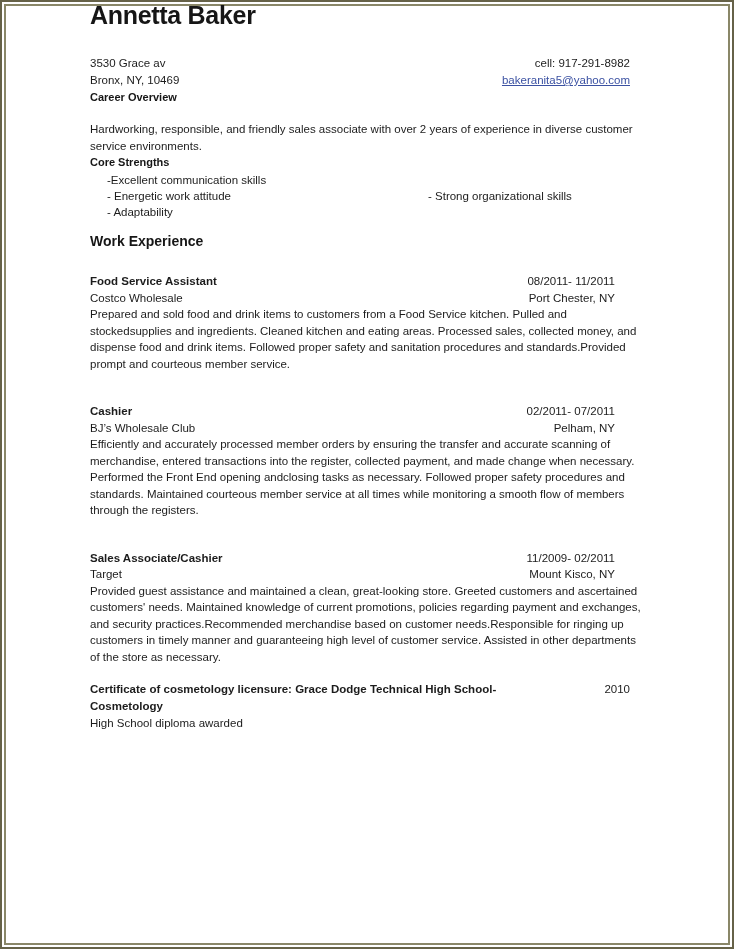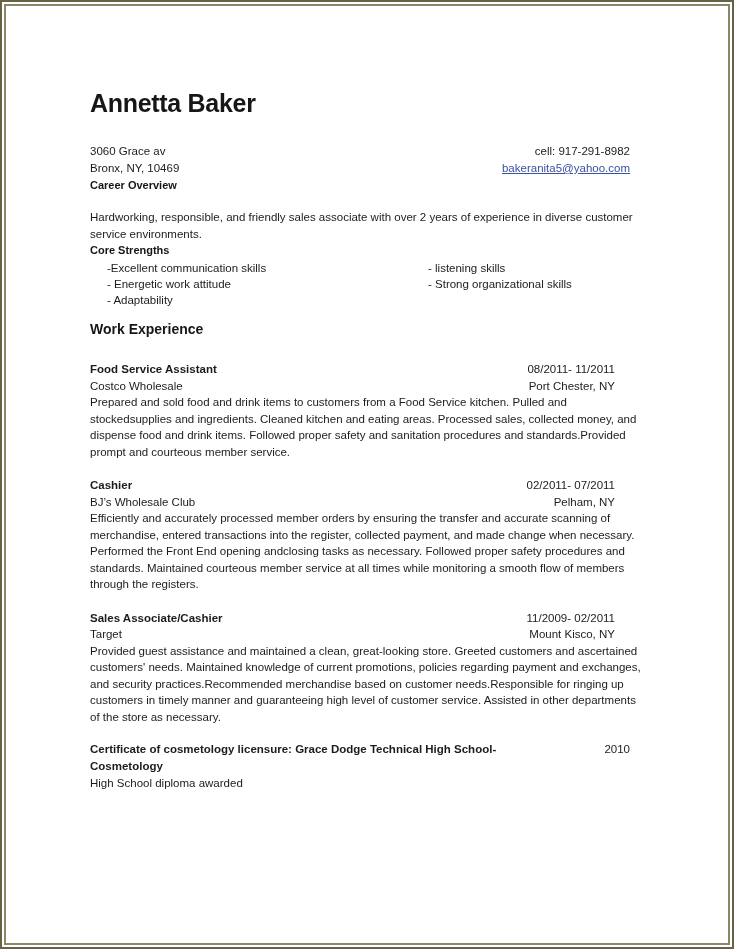--- a/index.html
+++ b/index.html
@@ -19,21 +19,20 @@
     pointer-events: none;
   }
   .border-inner {
     position: absolute; inset: 4px;
     border: 2px solid var(--border_inner, #8a8768);
     pointer-events: none;
   }
   .content {
     position: absolute;
     left: 90px; right: 90px; top: 0;
-    padding-top: 88px;
     font-size: 11.5px;
     line-height: 16.5px;
   }
   h1.name {
     font-size: 25px;
     line-height: 30px;
     margin: 0 0 25px 0;
     font-weight: bold;
     letter-spacing: -0.3px;
     color: #161616;
@@ -60,21 +59,21 @@
   .strength-left { width: 338px; padding-left: 17px; box-sizing: border-box; }
   .strength-right { flex: 1; }
   h2.work-heading {
     font-size: 14px;
     line-height: 20px;
     font-weight: bold;
     margin: 11px 0 0 0;
     color: #161616;
   }
   .job { margin-top: 22px; }
-  .job + .job { margin-top: 17px; }
+  .job + .job { margin-top: 31px; }
   .job-head, .job-sub { display: flex; justify-content: space-between; padding-right: 29px; }
   .job-title { font-weight: bold; }
   .job-desc { margin: 0; }
   .education { margin-top: 16px; }
   .edu-cert-row { display: flex; justify-content: space-between; padding-right: 14px; line-height: 17px; }
   .edu-cert { font-weight: bold; max-width: 470px; }
   .edu-location { font-weight: bold; line-height: 17px; }
   .edu-note { line-height: 17px; }
 </style>
 </head>
@@ -83,37 +82,36 @@
 <div class="page">
   <div class="border-outer"></div>
   <div class="border-inner"></div>
 
   <div class="content">
 
     <h1 class="name">Annetta Baker</h1>
 
     <div class="contact-row">
       <div class="contact-left">
-        <div>3060 Grace av</div>
+        <div>3530 Grace av</div>
         <div>Bronx, NY, 10469</div>
       </div>
       <div class="contact-right">
         <div>cell: 917-291-8982</div>
         <a class="email-link">bakeranita5@yahoo.com</a>
       </div>
     </div>
 
     <h2 class="section-heading overview-heading">Career Overview</h2>
     <p class="overview-text">Hardworking, responsible, and friendly sales associate with over 2 years of experience in diverse customer service environments.</p>
 
     <h2 class="section-heading strengths-heading">Core Strengths</h2>
     <div class="strengths-rows">
       <div class="strengths-row">
         <div class="strength-left">-Excellent communication skills</div>
-        <div class="strength-right">- listening skills</div>
       </div>
       <div class="strengths-row">
         <div class="strength-left">- Energetic work attitude</div>
         <div class="strength-right">- Strong organizational skills</div>
       </div>
       <div class="strengths-row">
         <div class="strength-left">- Adaptability</div>
       </div>
     </div>
 

